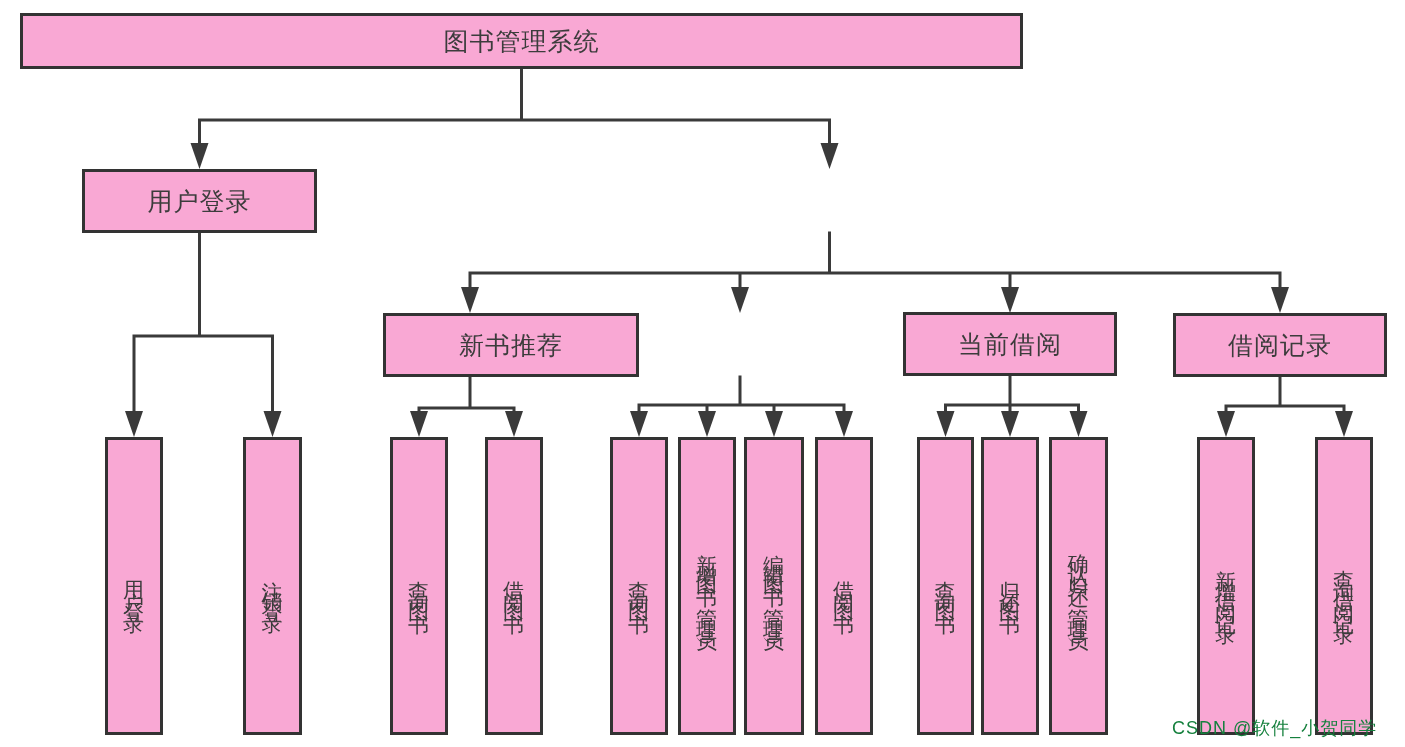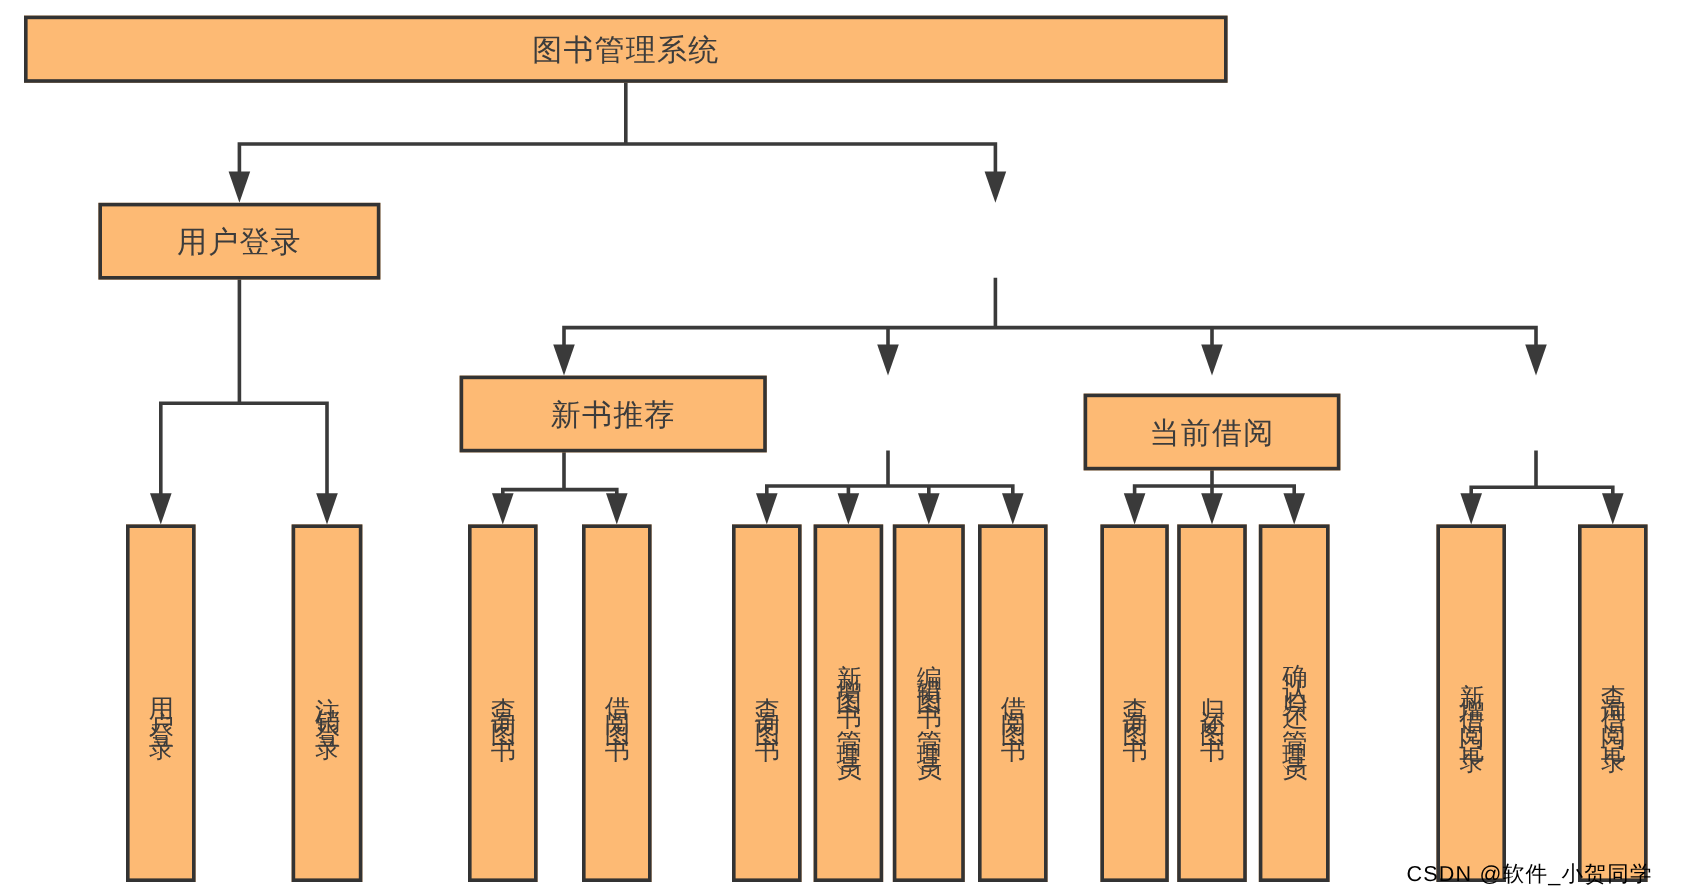--- a/index.html
+++ b/index.html
@@ -8,21 +8,21 @@
     width:1405px;height:747px;
     background:#ffffff;
     font-family:"Liberation Sans","DejaVu Sans",sans-serif;
     overflow:hidden;
   }
   #wires{position:absolute;left:0;top:0;width:1405px;height:747px;pointer-events:none;}
   .node{
     position:absolute;
     box-sizing:border-box;
     border:3px solid #333333;
-    background:#fdba74;
+    background:#f9a8d4;
     display:flex;align-items:center;justify-content:center;
     color:#3c3c3c;
   }
   .node.h .lbl{
     font-size:25px;
     letter-spacing:1px;
     white-space:nowrap;
     color:#3c3c3c;
   }
   .node.v .lbl{
@@ -31,21 +31,21 @@
     font-size:21px;
     letter-spacing:11px;
     line-height:1;
     color:#3c3c3c;
   }
   .watermark{
     position:absolute;
     left:1172px;top:716px;
     font-size:18px;
     letter-spacing:1px;
-    color:#000000;
+    color:#15803d;
     white-space:nowrap;
     z-index:5;
     text-align:center;
   }
 </style>
 </head>
 <body>
 
 <div id="canvas">
 
@@ -86,22 +86,25 @@
     <span class="lbl">图书管理系统</span>
   </div>
 
   <div class="node h" style="left:82px;top:169px;width:235px;height:64px">
     <span class="lbl">用户登录</span>
   </div>
 
   <div class="node h" style="left:383px;top:313px;width:256px;height:64px">
     <span class="lbl">新书推荐</span>
   </div>
-  <div class="node h" style="left:903px;top:328px;width:214px;height:64px">
+  <div class="node h" style="left:903px;top:312px;width:214px;height:64px">
     <span class="lbl">当前借阅</span>
+  </div>
+  <div class="node h" style="left:1173px;top:313px;width:214px;height:64px">
+    <span class="lbl">借阅记录</span>
   </div>
 
   <div class="node v" style="left:105px;top:437px;width:58px;height:298px">
     <span class="lbl">用户登录</span>
   </div>
   <div class="node v" style="left:243px;top:437px;width:59px;height:298px">
     <span class="lbl">注销登录</span>
   </div>
   <div class="node v" style="left:390px;top:437px;width:58px;height:298px">
     <span class="lbl">查询图书</span>

